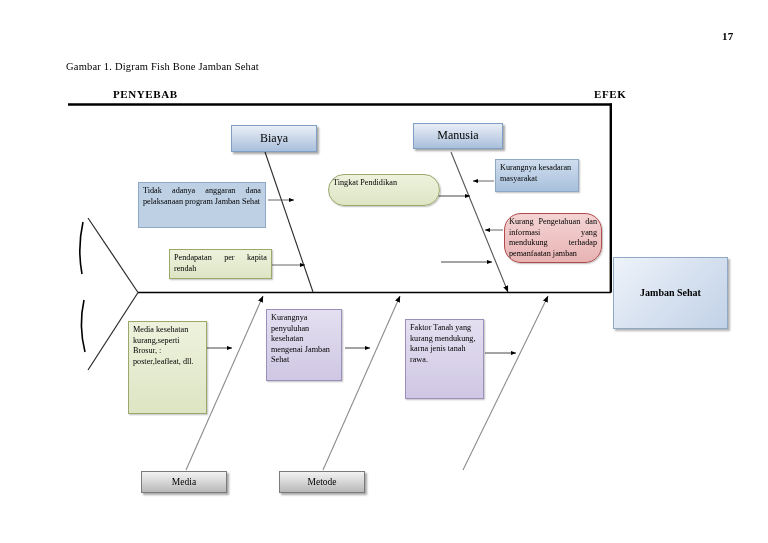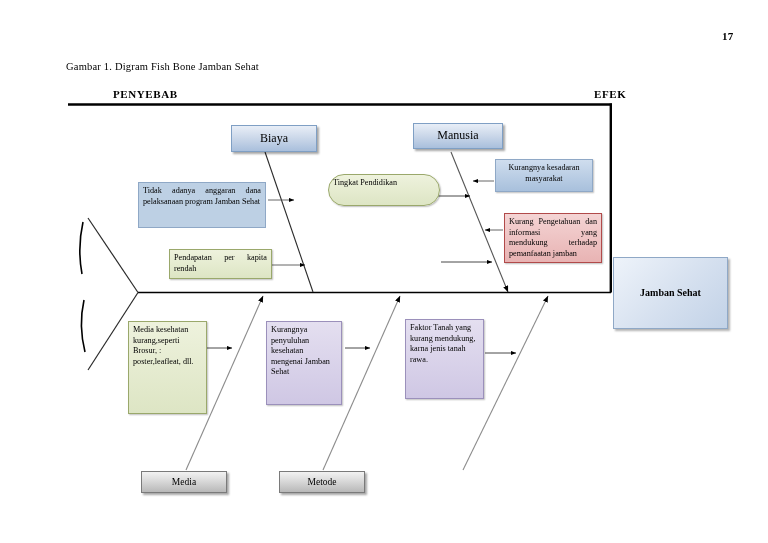--- a/index.html
+++ b/index.html
@@ -233,33 +233,33 @@
 
   <div class="box cause-green t-just" style="left:169px; top:249px; width:103px; height:30px;">
     <span>Pendapatan per kapita rendah</span>
   </div>
 
   <div class="box cause-green" style="left:328px; top:174px; width:112px; height:32px;border-radius:16px;">
     <span>Tingkat Pendidikan</span>
   </div>
 
 
-  <div class="box cause-blue2" style="left:495px; top:159px; width:98px; height:33px;text-align:center;">
+  <div class="box cause-blue2" style="left:495px; top:159px; width:84px; height:33px;">
     <span>Kurangnya kesadaran masyarakat</span>
   </div>
 
-  <div class="box cause-pink t-just" style="left:504px; top:213px; width:98px; height:50px;">
+  <div class="box cause-pink t-just" style="left:504px; top:213px; width:98px; height:50px;border-radius:17px;">
     <span>Kurang Pengetahuan dan informasi yang mendukung terhadap pemanfaatan jamban</span>
   </div>
 
   <div class="box cause-green" style="left:128px; top:321px; width:79px; height:93px;">
     <span>Media kesehatan kurang,seperti Brosur,             : poster,leafleat, dll.</span>
   </div>
 
-  <div class="box cause-purple" style="left:266px; top:321px; width:76px; height:84px;">
+  <div class="box cause-purple" style="left:266px; top:309px; width:76px; height:72px;">
     <span>Kurangnya penyuluhan kesehatan mengenai Jamban Sehat</span>
   </div>
 
   <div class="box cause-purple" style="left:405px; top:319px; width:79px; height:80px;">
     <span>Faktor Tanah yang kurang mendukung, karna jenis tanah rawa.</span>
   </div>
 
   <div class="box cat-box-grey" style="left:141px; top:471px; width:86px; height:22px;">
     <span>Media</span>
   </div>

